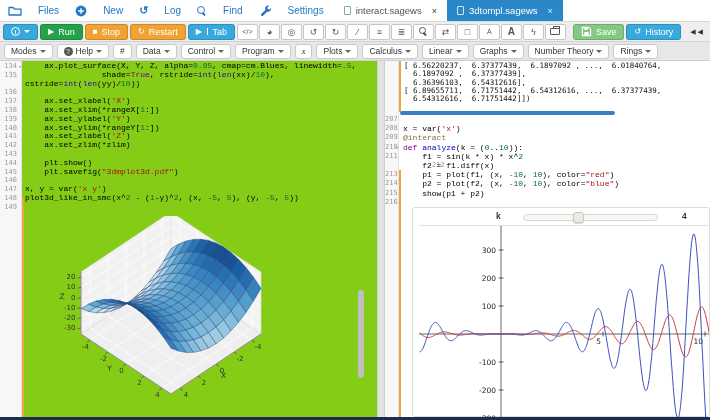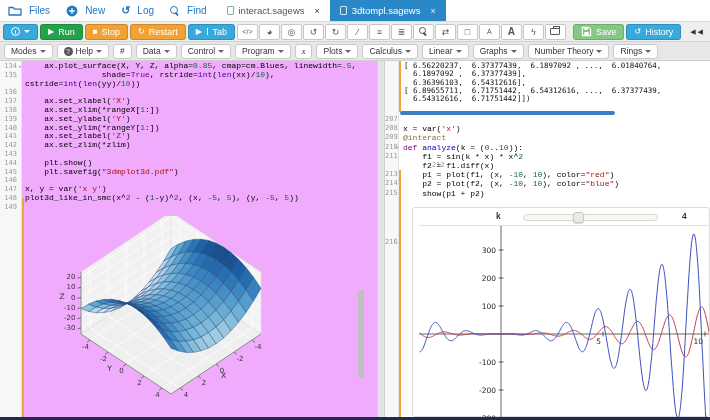--- a/index.html
+++ b/index.html
@@ -1,21 +1,21 @@
 <!DOCTYPE html>
 <html><head>
 <meta charset="utf-8">
 <style>
 *{margin:0;padding:0;box-sizing:border-box}
 html,body{width:710px;height:420px;overflow:hidden;background:#fff;font-family:"Liberation Sans",sans-serif}
 #app{position:relative;width:710px;height:420px;background:#fff;overflow:hidden}
 
 
 .topbar{position:absolute;top:0;left:0;right:0;height:22px;background:#fff;border-bottom:1px solid #d9d9d9;display:flex;align-items:stretch}
-.tb-btn{display:flex;align-items:center;gap:7px;color:#2478c8;font-size:10px;padding:0 8px;cursor:pointer;white-space:nowrap}
+.tb-btn{display:flex;align-items:center;gap:16px;color:#2478c8;font-size:10px;padding:0 8px;cursor:pointer;white-space:nowrap}
 .tb-btn svg{display:block}
 .tb-glyph{font-size:11px;font-weight:bold;line-height:1}
 .mini-mag{position:relative;width:10px;height:10px;display:inline-block}
 .mini-mag::before{content:"";position:absolute;left:0;top:0;width:6px;height:6px;border:1.6px solid #2478c8;border-radius:50%}
 .mini-mag::after{content:"";position:absolute;left:6.2px;top:6.2px;width:4px;height:1.8px;background:#2478c8;transform:rotate(45deg);transform-origin:0 0;border-radius:1px}
 .tabs{display:flex;height:100%;margin-left:2px}
 .tab{display:flex;align-items:center;gap:5px;padding:0 10px;font-size:9.5px;color:#555;cursor:pointer}
 .tab .file-ico{width:7px;height:9px;border:1px solid #8aa;border-radius:1px;display:inline-block}
 .tab .close{font-size:9px;color:#333;margin-left:5px}
 .tab.active{background:#2a87c8;color:#fff}
@@ -46,21 +46,21 @@
 .chevrons{margin-left:auto;color:#333;font-size:7px;letter-spacing:2px;padding-right:2px}
 
 
 .menubar{position:absolute;top:42px;left:0;right:0;height:19px;background:#e7e7e7;border-bottom:1px solid #cfcfcf;display:flex;align-items:center;padding:0 4px;gap:4px}
 .menu-btn{background:#fff;border:1px solid #c9c9c9;border-radius:3px;height:15px;font-size:8.5px;color:#333;display:flex;align-items:center;padding:0 6px;gap:3px;cursor:pointer;white-space:nowrap}
 .caret{width:0;height:0;border-left:3px solid transparent;border-right:3px solid transparent;border-top:3.5px solid #666}
 .qicon{width:9px;height:9px;border-radius:50%;background:#555;color:#fff;font-size:6.5px;display:flex;align-items:center;justify-content:center}
 
 
 .main{position:absolute;top:61px;left:0;width:710px;height:356px;background:#fff}
-.pane-left{position:absolute;left:0;top:0;width:377px;height:356px;overflow:hidden;background:#f0abfc}
+.pane-left{position:absolute;left:0;top:0;width:377px;height:356px;overflow:hidden;background:#84cc16}
 .divider{position:absolute;left:377px;top:0;width:8px;height:356px;background:#e3e3e3;border-left:1px solid #cfcfcf;border-right:1px solid #cfcfcf}
 .pane-right{position:absolute;left:385px;top:0;width:325px;height:356px;overflow:hidden;background:#fff}
 .gutter{position:absolute;top:0;bottom:0;background:#f7f7f7;border-right:1px solid #e3e3e3;color:#999;font-family:"DejaVu Sans Mono",monospace;font-size:7px}
 .gut-rows{position:absolute;left:0;right:0}
 .gut-row{text-align:right;padding-right:4px;position:relative}
 .gut-mark{position:absolute;right:-1px;top:0;font-size:5px;color:#888}
 .codeblk{position:absolute;font-family:Liberation Mono, monospace;font-size:8px;white-space:pre;color:#000}
 .cm-k{color:#770088}.cm-s{color:#aa1111}.cm-n{color:#116644}.cm-b{color:#3300aa}.cm-m{color:#8a6d3b}.cm-f{color:#0000cc}
 .outblk{position:absolute;font-family:"DejaVu Sans Mono",monospace;font-size:7.5px;line-height:8.3px;white-space:pre;color:#111}
 .orange-line{position:absolute;width:2px;background:#efa33c}
@@ -98,20 +98,26 @@
         </svg>
       <span>New</span>
     </div>
     <div class="tb-btn">
       <span class="tb-glyph">↺</span>
       <span>Log</span>
     </div>
     <div class="tb-btn">
       <span class="mini-mag"></span>
       <span>Find</span>
+    </div>
+    <div class="tb-btn">
+      <svg width="13" height="12" viewBox="0 0 15 14">
+          <path d="M14 4.5a3.5 3.5 0 0 1-4.6 3.3L4.6 12.6a1.5 1.5 0 0 1-2.1-2.1l4.8-4.8A3.5 3.5 0 0 1 11.8 1l-2 2 .4 1.8 1.8.4 2-2z" fill="#2478c8"></path>
+        </svg>
+      <span>Settings</span>
     </div>
     <div class="tabs">
       <div class="tab">
         <span class="file-ico"></span>
         <span>interact.sagews</span>
         <span class="close">×</span>
       </div>
       <div class="tab active">
         <span class="file-ico"></span>
         <span>3dtompl.sagews</span>
@@ -513,21 +519,21 @@
         <div class="gut-rows" id="rgut" style="top:54px">
             <div class="gut-row" style="height: 9.2px; line-height: 9.2px;">207</div>
             <div class="gut-row" style="height: 9.2px; line-height: 9.2px;">208</div>
             <div class="gut-row" style="height: 9.2px; line-height: 9.2px;">209</div>
             <div class="gut-row" style="height: 9.2px; line-height: 9.2px;">210<span class="gut-mark">▸</span></div>
             <div class="gut-row" style="height: 9.2px; line-height: 9.2px;">211</div>
             <div class="gut-row" style="height: 9.2px; line-height: 9.2px; padding-left: 47px;">212</div>
             <div class="gut-row" style="height: 9.2px; line-height: 9.2px;">213</div>
             <div class="gut-row" style="height: 9.2px; line-height: 9.2px;">214</div>
             <div class="gut-row" style="height: 9.2px; line-height: 9.2px;">215</div>
-            <div class="gut-row" style="height: 9.2px; line-height: 9.2px; margin-top: 40px;">216</div>
+            <div class="gut-row" style="height: 9.2px; line-height: 9.2px;">216</div>
           </div>
       </div>
       <div class="orange-line" style="left:14px;top:0;height:51px"></div>
       <div class="orange-line" style="left:14px;top:109px;height:247px"></div>
       <div class="outblk" id="rout" style="left:19px;top:1px"><div>[ 6.56220237,  6.37377439,  6.1897092 , ...,  6.01840764,</div><div>  6.1897092 ,  6.37377439],</div><div>  6.36396103,  6.54312616],</div><div>[ 6.89655711,  6.71751442,  6.54312616, ...,  6.37377439,</div><div>  6.54312616,  6.71751442]])</div></div>
       <div class="hscroll" style="left:15px;top:50px;width:215px"></div>
       <div class="codeblk" id="rcode" style="left:18px;top:54px"><div class="code-row" style="height: 9.2px; line-height: 9.2px;">&nbsp;</div><div class="code-row" style="height: 9.2px; line-height: 9.2px;"><span>x = var(</span><span class="cm-s">'x'</span><span>)</span></div><div class="code-row" style="height: 9.2px; line-height: 9.2px;"><span class="cm-m">@interact</span></div><div class="code-row" style="height: 9.2px; line-height: 9.2px;"><span class="cm-k">def</span><span> </span><span class="cm-f">analyze</span><span>(k = (</span><span class="cm-n">0</span><span>..</span><span class="cm-n">10</span><span>)):</span></div><div class="code-row" style="height: 9.2px; line-height: 9.2px;"><span>    f1 = sin(k * x) * x^</span><span class="cm-n">2</span></div><div class="code-row" style="height: 9.2px; line-height: 9.2px;"><span>    f2 = f1.diff(x)</span></div><div class="code-row" style="height: 9.2px; line-height: 9.2px;"><span>    p1 = plot(f1, (x, </span><span class="cm-n">-10</span><span>, </span><span class="cm-n">10</span><span>), color=</span><span class="cm-s">"red"</span><span>)</span></div><div class="code-row" style="height: 9.2px; line-height: 9.2px;"><span>    p2 = plot(f2, (x, </span><span class="cm-n">-10</span><span>, </span><span class="cm-n">10</span><span>), color=</span><span class="cm-s">"blue"</span><span>)</span></div><div class="code-row" style="height: 9.2px; line-height: 9.2px;"><span>    show(p1 + p2)</span></div><div class="code-row" style="height: 9.2px; line-height: 9.2px;">&nbsp;</div></div>
 
       <div class="ibox">
         <div>

